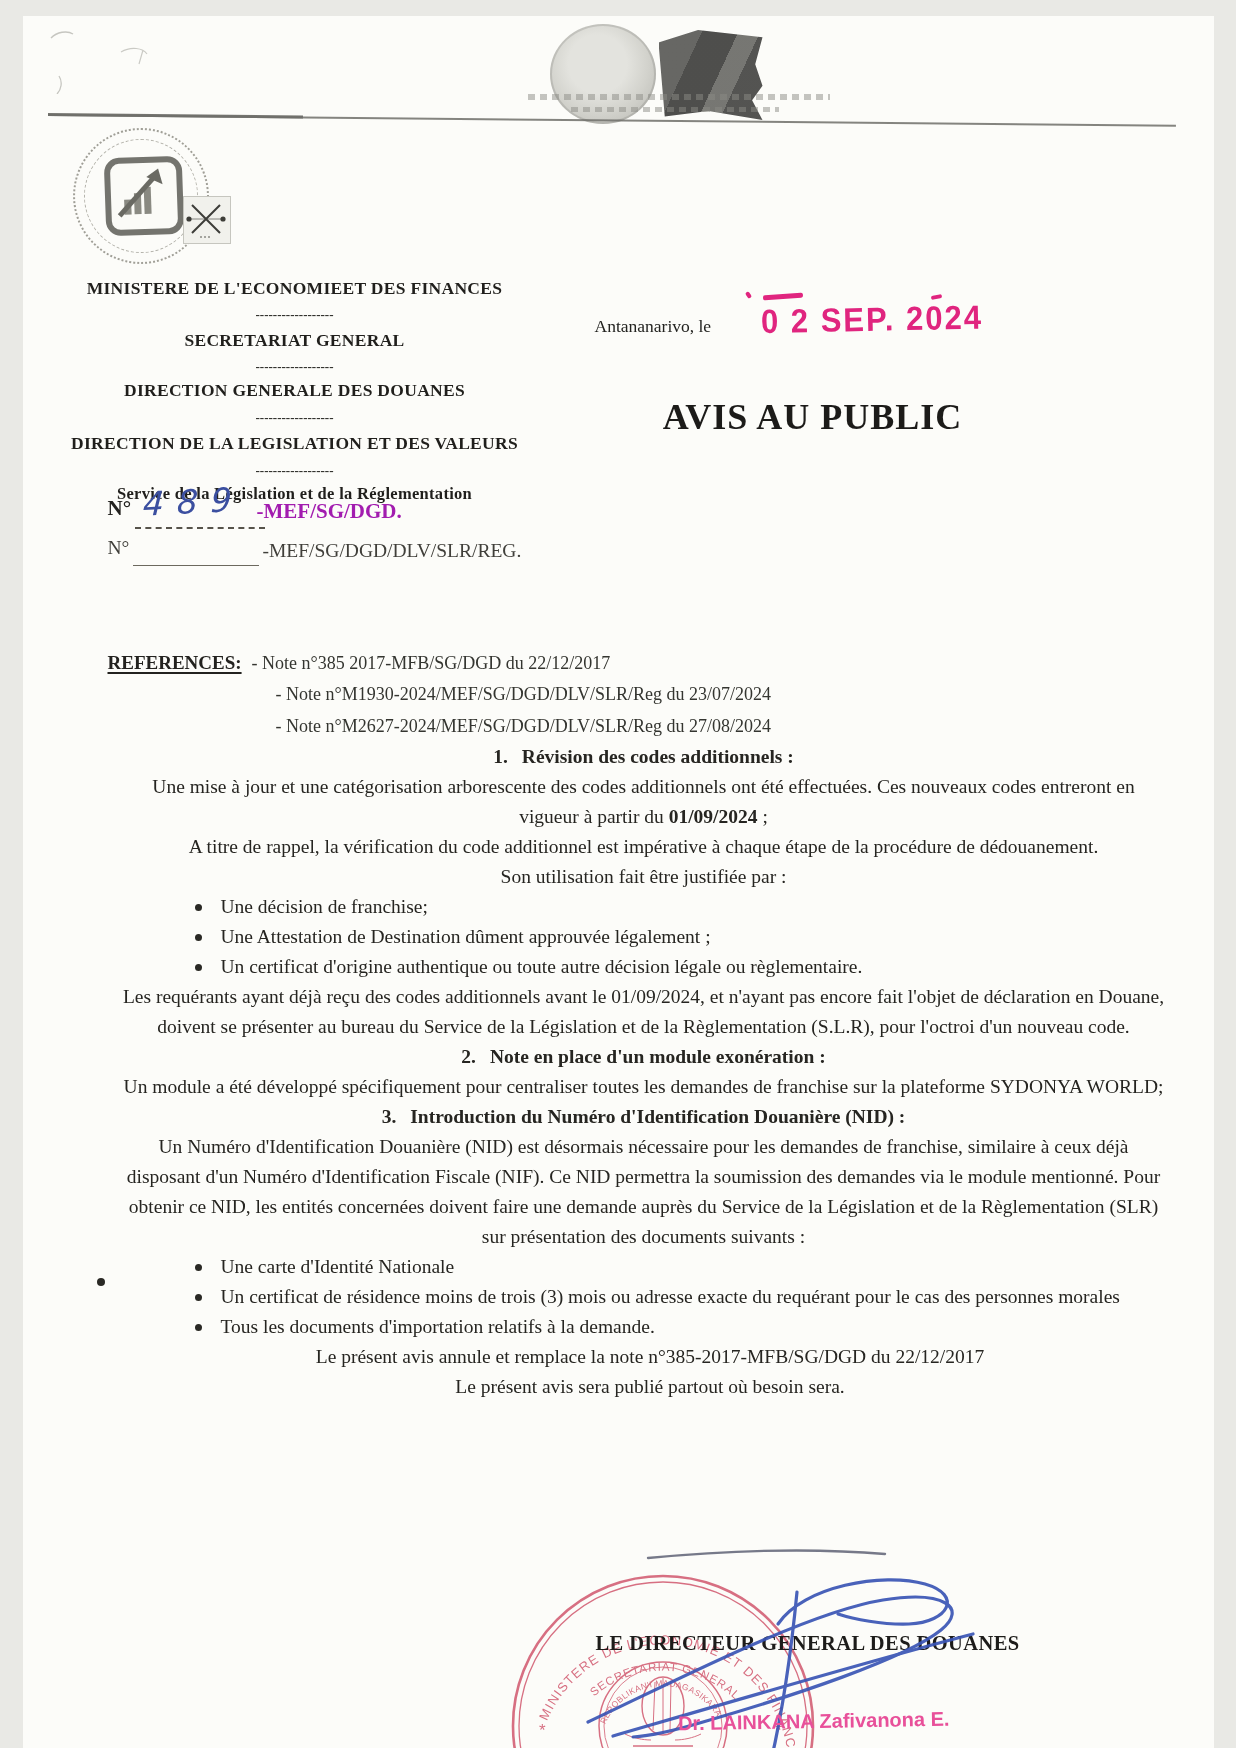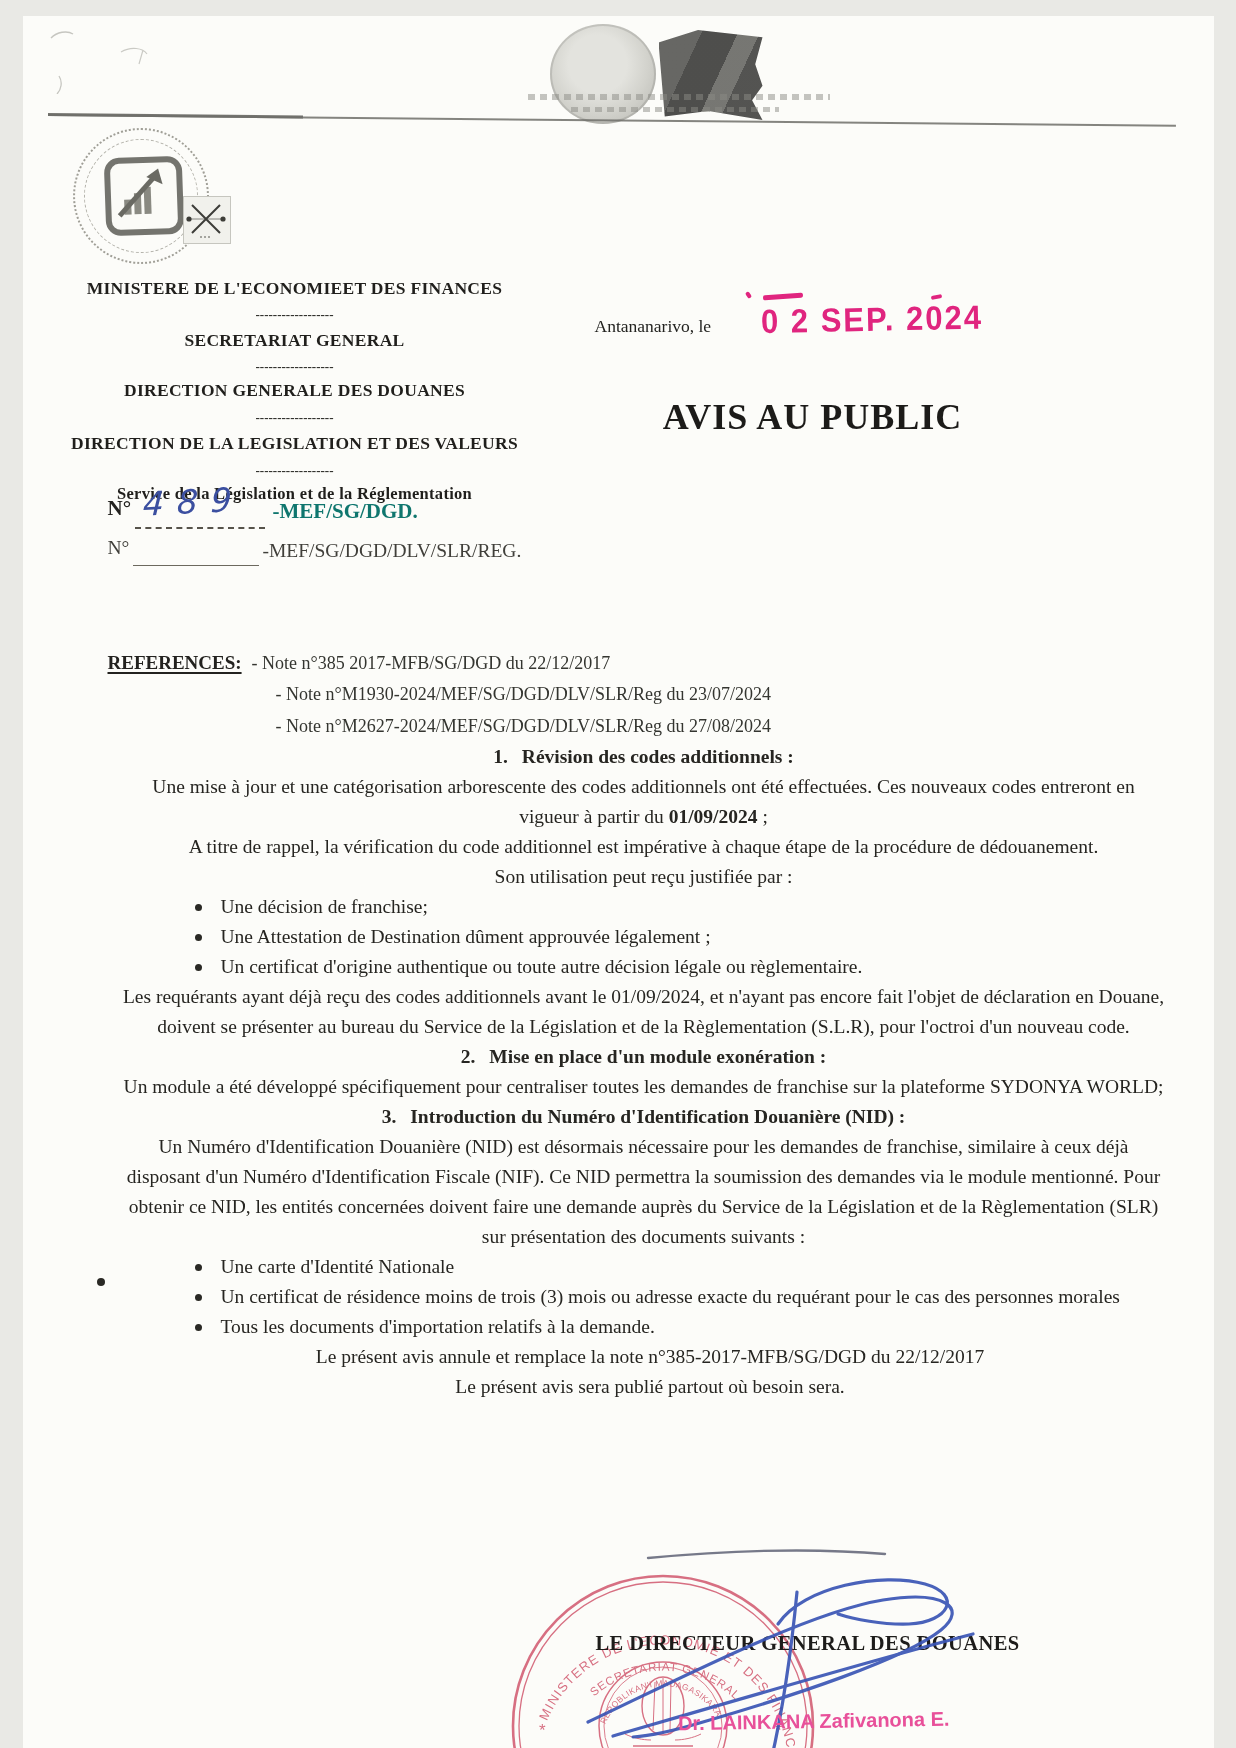--- a/index.html
+++ b/index.html
@@ -48,21 +48,21 @@
     transform:rotate(-1.2deg) scaleY(1.08);white-space:nowrap;}
   .stamp-mark{position:absolute;background:#e0257f;border-radius:2px;}
   .avis-title{position:absolute;left:628px;top:380px;width:324px;text-align:center;
     font-size:36px;font-weight:bold;letter-spacing:1px;color:#1c1b19;white-space:nowrap;}
   
   .num-line1{position:absolute;left:85px;top:480px;font-size:21px;font-weight:bold;color:#23221f;}
   .handwritten{position:absolute;left:120px;top:466px;font-family:"DejaVu Sans",sans-serif;
     font-style:italic;font-size:33px;font-weight:normal;color:#3b4fa0;letter-spacing:13px;
     transform:rotate(-3deg) skewX(-6deg);}
   .u1{position:absolute;left:112px;top:511px;width:130px;border-bottom:2px dashed #56534b;}
-  .mef-suffix1{position:absolute;left:250px;top:483px;font-size:21px;font-weight:bold;color:#0f766e;}
+  .mef-suffix1{position:absolute;left:234px;top:483px;font-size:21px;font-weight:bold;color:#a21caf;}
   .num-line2{position:absolute;left:85px;top:521px;font-size:19.5px;color:#403f3a;}
   .u2{position:absolute;left:110px;top:549px;width:126px;border-bottom:1.5px solid #6c695f;}
   .mef-suffix2{position:absolute;left:240px;top:524px;font-size:19.5px;color:#403f3a;}
   
   .objet{position:absolute;left:85px;top:564px;width:1040px;font-size:19.5px;font-weight:bold;
     line-height:34px;text-align:justify;padding-left:0;color:#23221f;}
   .objet .hang{display:block;padding-left:88px;text-indent:-88px;}
   .lbl-underline{text-decoration:underline;text-decoration-thickness:2px;text-underline-offset:3px;}
   .refs-line{position:absolute;left:85px;top:636px;font-size:19px;font-weight:bold;color:#23221f;white-space:nowrap;}
   .refs-item0{font-weight:normal;font-size:18px;color:#343530;margin-left:10px;}
@@ -159,28 +159,28 @@
   </div>
   <div class="refs-item" style="top:668px;">- Note n°M1930-2024/MEF/SG/DGD/DLV/SLR/Reg du 23/07/2024</div>
   <div class="refs-item" style="top:700px;">- Note n°M2627-2024/MEF/SG/DGD/DLV/SLR/Reg du 27/08/2024</div>
 
   <div class="margin-dot"></div>
 
   <div class="body-block">
     <p class="sec-head"><span class="n">1.</span><span>Révision des codes additionnels :</span></p>
     <p><span>Une mise à jour et une catégorisation arborescente des codes additionnels ont été effectuées. Ces nouveaux codes entreront en vigueur à partir du </span><b>01/09/2024</b><span> ;</span></p>
     <p>A titre de rappel, la vérification du code additionnel est impérative à chaque étape de la procédure de dédouanement.</p>
-    <p>Son utilisation  peut reçu justifiée par :</p>
+    <p>Son utilisation  fait être justifiée par :</p>
     <ul class="blist">
       <li>Une décision de franchise;</li>
       <li>Une Attestation de Destination dûment approuvée légalement ;</li>
       <li>Un certificat d'origine authentique ou toute autre décision légale ou règlementaire.</li>
     </ul>
     <p>Les requérants ayant déjà reçu des codes additionnels avant le 01/09/2024, et n'ayant pas encore fait l'objet de déclaration en Douane, doivent se présenter au bureau du Service de la Législation et de la Règlementation (S.L.R), pour l'octroi d'un nouveau code.</p>
-    <p class="sec-head"><span class="n">2.</span><span>Mise en place d'un module exonération :</span></p>
+    <p class="sec-head"><span class="n">2.</span><span>Note en place d'un module exonération :</span></p>
     <p>Un module a été développé spécifiquement pour centraliser toutes les demandes de franchise sur la plateforme SYDONYA WORLD;</p>
     <p class="sec-head"><span class="n">3.</span><span>Introduction du Numéro d'Identification Douanière (NID) :</span></p>
     <p>Un Numéro d'Identification Douanière (NID) est désormais nécessaire pour les demandes de franchise, similaire à ceux déjà disposant d'un Numéro d'Identification Fiscale (NIF). Ce NID permettra la soumission des demandes via le module mentionné. Pour obtenir ce NID, les entités concernées doivent faire une demande auprès du Service de la Législation et de la Règlementation (SLR) sur présentation des documents suivants :</p>
     <ul class="blist">
       <li>Une carte d'Identité Nationale</li>
       <li>Un certificat de résidence moins de  trois (3) mois ou adresse exacte du requérant pour le cas des personnes morales</li>
       <li>Tous les documents d'importation relatifs à la demande.</li>
     </ul>
     <p class="indent">Le présent avis annule et remplace la note n°385-2017-MFB/SG/DGD du 22/12/2017</p>
     <p class="indent">Le présent avis sera publié partout où besoin sera.</p>

